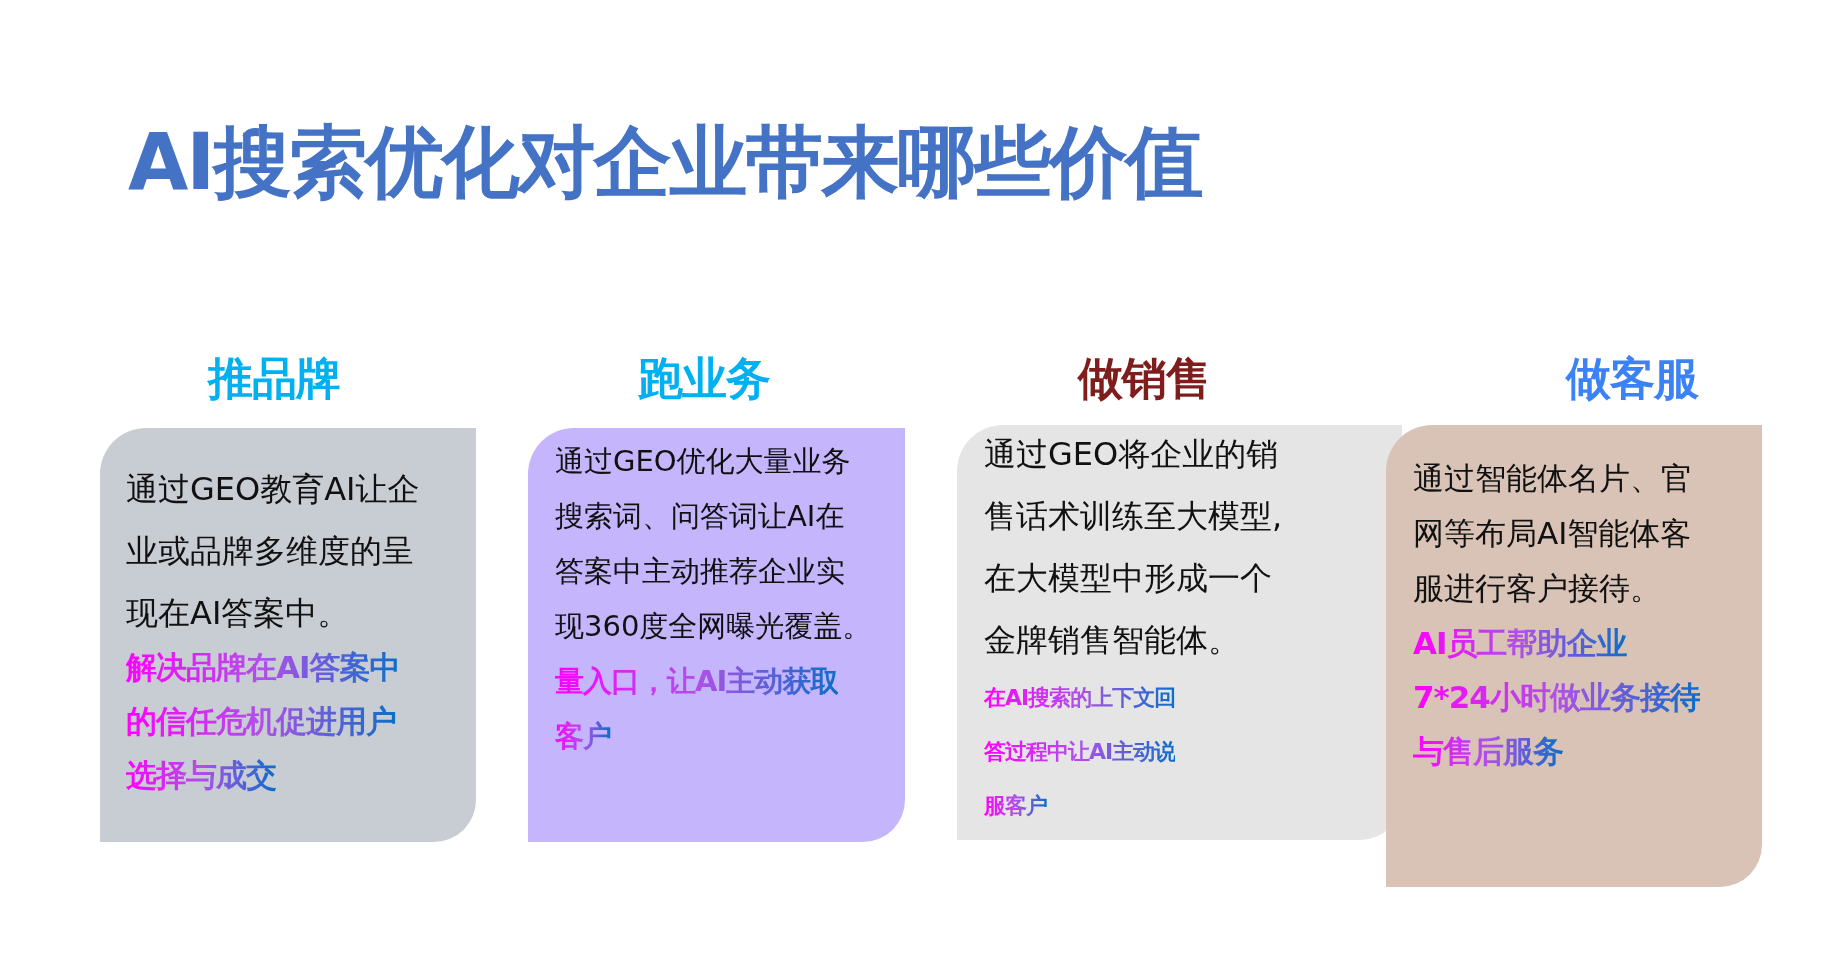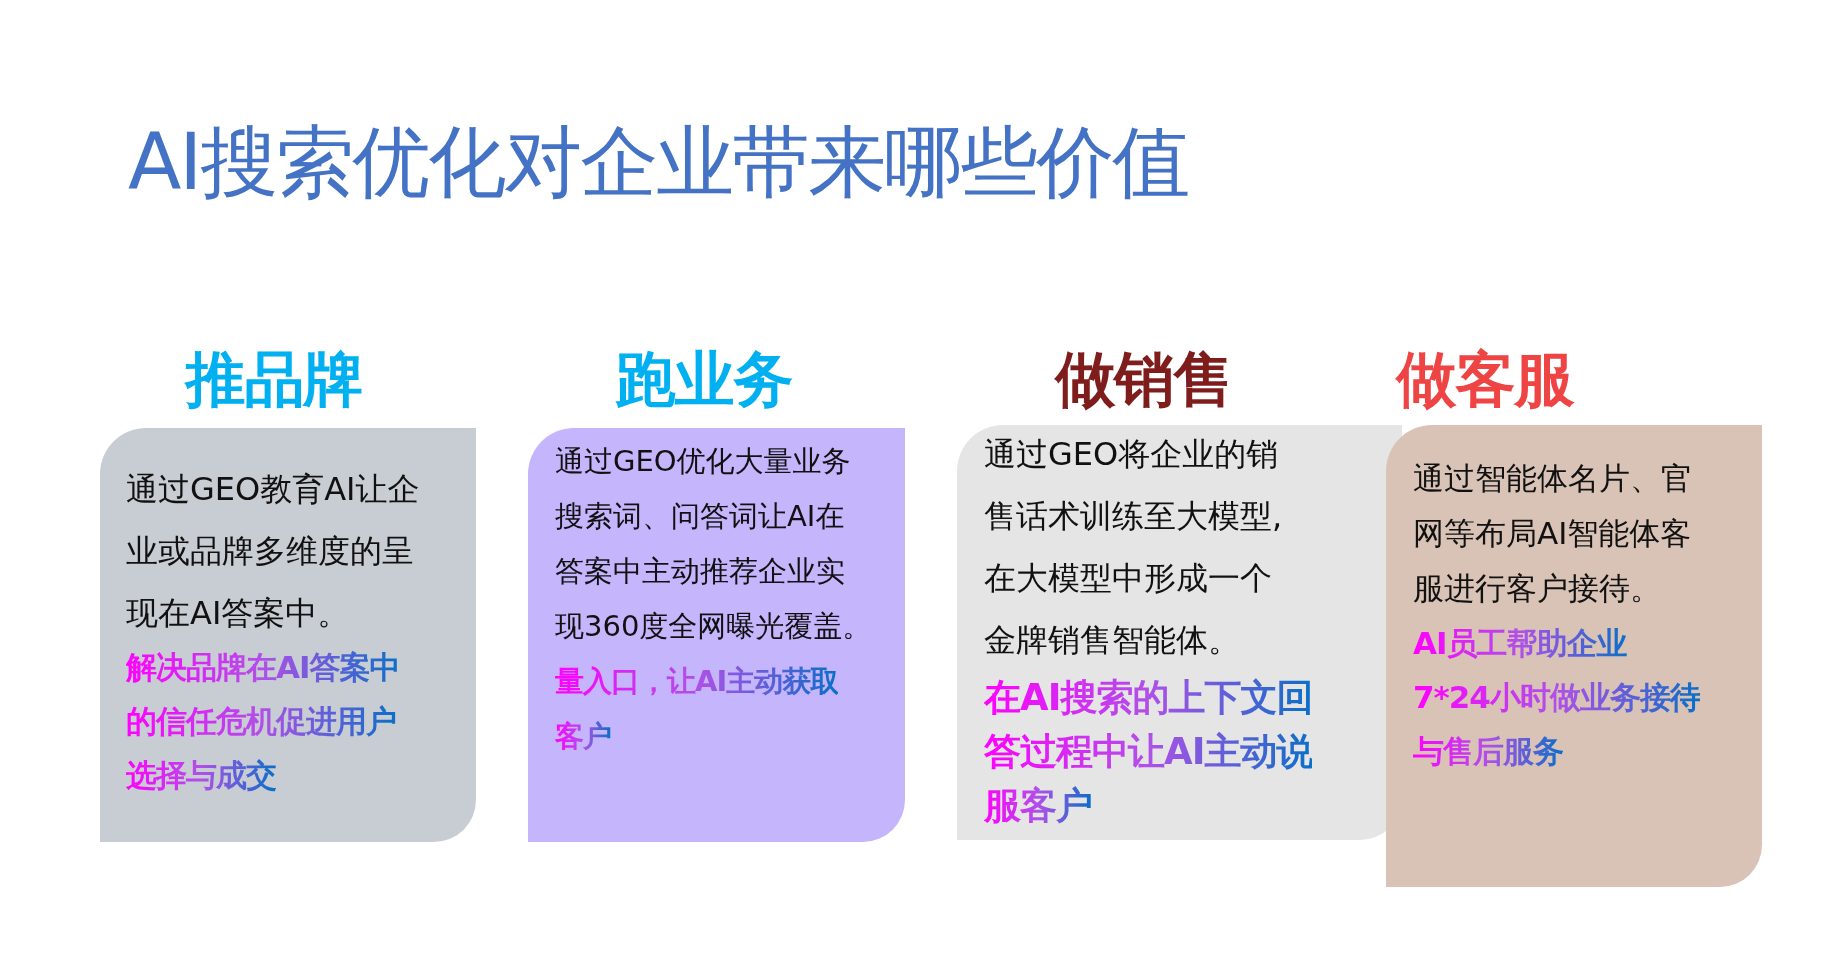--- a/index.html
+++ b/index.html
@@ -12,32 +12,32 @@
     height: 968px;
     position: relative;
     overflow: hidden;
     font-family: "DejaVu Sans", "Liberation Sans", sans-serif;
   }
   .slide-title {
     position: absolute;
     left: 128px;
     top: 112px;
     font-size: 78px;
-    font-weight: normal;
+    font-weight: bold;
     line-height: 100px;
     letter-spacing: -2px;
     white-space: nowrap;
     margin: 0;
   }
   .card-heading {
     position: absolute;
     top: 336px;
     width: 376px;
     text-align: center;
-    font-size: 60px;
+    font-size: 45px;
     font-weight: bold;
     line-height: 86px;
     letter-spacing: -1px;
     white-space: nowrap;
     margin: 0;
   }
   .card {
     position: absolute;
     box-sizing: border-box;
     border-radius: 46px 0 42px 0;
@@ -69,21 +69,21 @@
   }
 </style>
 </head>
 <body>
 
 <h1 class="slide-title" style="color:#4472C4">AI搜索优化对企业带来哪些价值</h1>
 
 <h2 class="card-heading" style="left:86px;color:#00B0F0">推品牌</h2>
 <h2 class="card-heading" style="left:516px;color:#00B0F0">跑业务</h2>
 <h2 class="card-heading" style="left:956px;color:#7f1d1d">做销售</h2>
-<h2 class="card-heading" style="left:1297px;color:#ef4444">做客服</h2>
+<h2 class="card-heading" style="left:1444px;color:#3b82f6">做客服</h2>
 
 <div class="card" style="left:100px;top:428px;width:376px;height:414px;background:#C8CCD3;">
   <div class="card-body" style="top:30px;font-size:32px;line-height:62px;">
     <span class="line">通过GEO教育AI让企</span>
     <span class="line">业或品牌多维度的呈</span>
     <span class="line">现在AI答案中。</span>
     <div style="font-size:31px;line-height:54px;margin-top:-4px;">
       <span class="hl"><span>解决品牌在AI答案中</span></span>
       <span class="hl"><span>的信任危机促进用户</span></span>
       <span class="hl"><span>选择与成交</span></span>
@@ -103,21 +103,21 @@
     </div>
   </div>
 </div>
 
 <div class="card" style="left:957px;top:425px;width:445px;height:415px;background:#e5e5e5;">
   <div class="card-body" style="top:-2px;left:27px;font-size:32px;line-height:62px;">
     <span class="line">通过GEO将企业的销</span>
     <span class="line">售话术训练至大模型,</span>
     <span class="line">在大模型中形成一个</span>
     <span class="line">金牌销售智能体。</span>
-    <div style="font-size:37px;line-height:54px;">
+    <div style="font-size:22px;line-height:54px;">
       <span class="hl"><span>在AI搜索的上下文回</span></span>
       <span class="hl"><span>答过程中让AI主动说</span></span>
       <span class="hl"><span>服客户</span></span>
     </div>
   </div>
 </div>
 
 <div class="card" style="left:1386px;top:425px;width:376px;height:462px;background:#D9C3B6;">
   <div class="card-body" style="top:26px;left:27px;font-size:31px;line-height:55px;">
     <span class="line">通过智能体名片、官</span>

